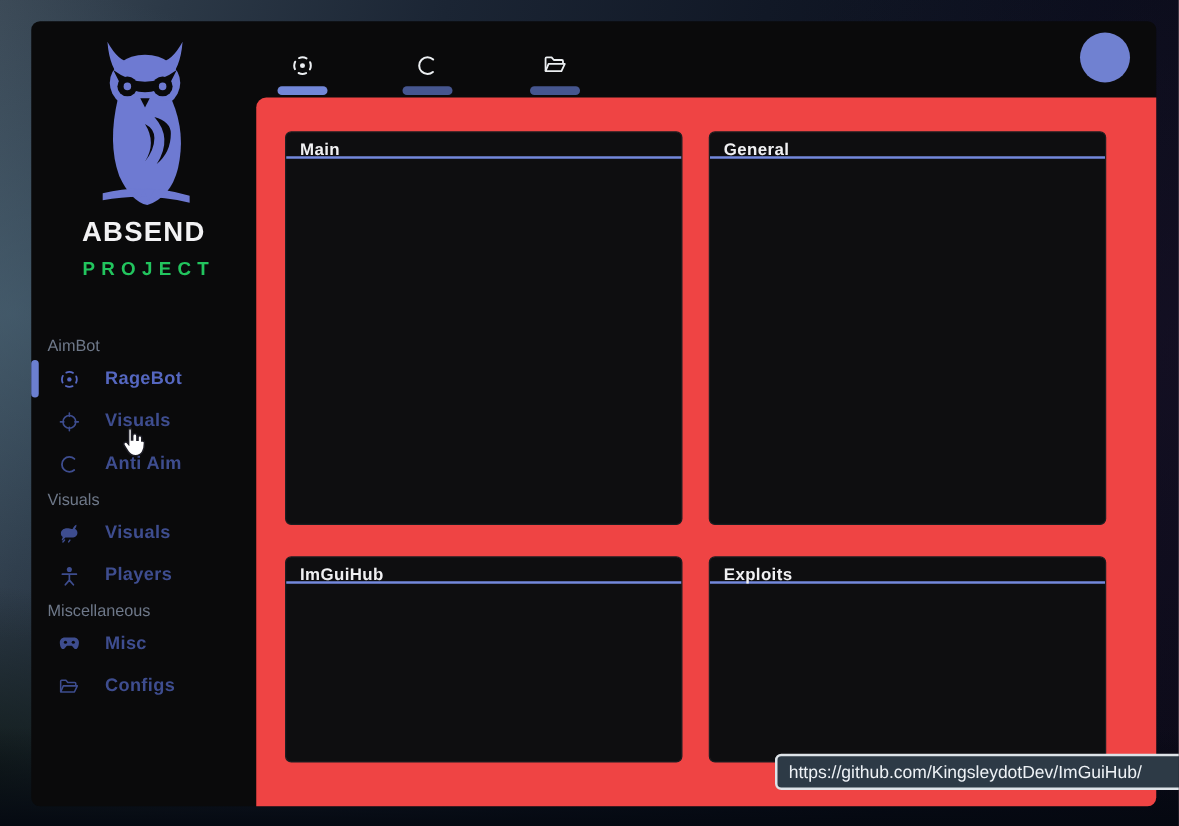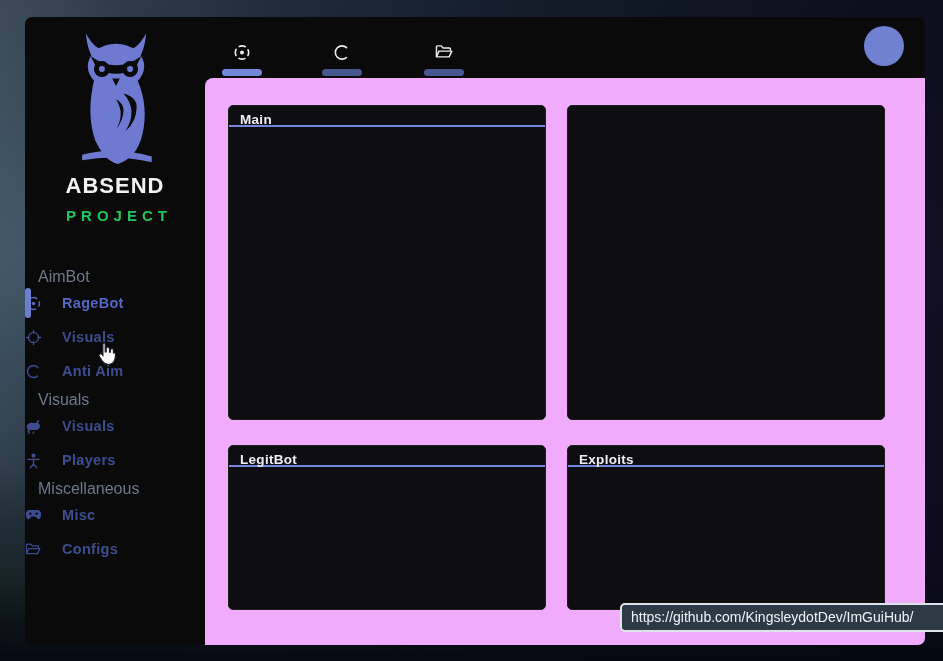--- a/index.html
+++ b/index.html
@@ -22,41 +22,41 @@
   .window{position:absolute;left:25px;top:17px;width:900px;height:628px;
     background:#0a0a0b;border-radius:7px;}
   
   .sidebar{position:absolute;left:0;top:0;width:180px;height:100%;}
   .owl{position:absolute;left:44px;top:12px;width:94px;height:146px;}
   .brand-title{position:absolute;left:0;top:152px;width:180px;text-align:center;
     font-size:22px;font-weight:600;color:#f2f2f4;letter-spacing:1px;line-height:34px;}
   .brand-subtitle{position:absolute;left:4px;top:190px;width:180px;text-align:center;
     font-size:15px;font-weight:600;color:#22c55e;letter-spacing:5px;line-height:18px;}
   .menu{position:absolute;left:0;top:251px;right:0;}
-  .section-label{height:18px;line-height:18px;margin:0 0 0 13px;font-size:16px;color:#6e7889;}
+  .section-label{height:18px;line-height:18px;margin:0 0 0 13px;font-size:13px;color:#6e7889;}
   .section-label.spaced{margin-top:3px;}
-  .menu-item{position:relative;display:flex;align-items:center;height:34px;cursor:pointer;}
+  .menu-item{position:relative;display:flex;align-items:center;height:34px;padding-left:22px;cursor:pointer;}
   .menu-item .mi-icon{width:17px;height:17px;color:var(--item);flex:0 0 17px;display:flex;align-items:center;justify-content:center;}
   .menu-item .mi-label{margin-left:20px;font-size:14.5px;font-weight:700;color:var(--item);letter-spacing:0.3px;}
   .menu-item.selected .mi-icon,.menu-item.selected .mi-label{color:var(--item-selected);}
   .menu-item.selected::before{content:"";position:absolute;left:0;top:2px;bottom:2px;width:6px;
     border-radius:3px;background:#6b7fd0;}
   
   .topbar{position:absolute;left:180px;top:0;width:720px;height:61px;}
   .tab{position:absolute;top:0;width:40px;height:61px;cursor:pointer;}
   .tab .t-icon{position:absolute;left:50%;top:26px;transform:translateX(-50%);width:19px;height:19px;color:#eceff2;}
   .tab .t-underline{position:absolute;left:0;bottom:2px;width:40px;height:7px;border-radius:4px;
     background:var(--accent-muted);}
   .tab.active .t-underline{background:var(--accent);}
   .tab1{left:17px;} .tab2{left:117px;} .tab3{left:219px;}
   .avatar{position:absolute;right:21px;top:9px;width:40px;height:40px;border-radius:50%;
     background:var(--avatar);cursor:pointer;}
   
   .content{position:absolute;left:180px;top:61px;width:720px;height:567px;
-    background:#f0abfc;border-radius:8px 0 7px 0;}
+    background:#ef4444;border-radius:8px 0 7px 0;}
   .panel{position:absolute;background:#0e0e10;border:1px solid #1d1d20;border-radius:5px;}
   .panel-main{left:23px;top:27px;width:318px;height:315px;}
   .panel-general{left:362px;top:27px;width:318px;height:315px;}
   .panel-settings{left:23px;top:367px;width:318px;height:165px;}
   .panel-exploits{left:362px;top:367px;width:318px;height:165px;}
   .panel-header{height:21px;padding:6px 11px 0;line-height:15px;font-size:13.5px;font-weight:700;
     color:#f0f0f2;border-bottom:2px solid var(--underline);letter-spacing:0.3px;}
   .panel-body{width:100%;height:calc(100% - 23px);}
   
   .cursor{position:absolute;left:94px;top:341px;width:23px;height:28px;pointer-events:none;}
@@ -220,24 +220,25 @@
     </div>
     <div class="avatar"></div>
   </div>
 
   <div class="content">
     <div class="panel panel-main">
       <div class="panel-header">Main</div>
       <div class="panel-body"></div>
     </div>
     <div class="panel panel-general">
+      <div class="panel-header">General</div>
       <div class="panel-body"></div>
     </div>
     <div class="panel panel-settings">
-      <div class="panel-header">LegitBot</div>
+      <div class="panel-header">ImGuiHub</div>
       <div class="panel-body"></div>
     </div>
     <div class="panel panel-exploits">
       <div class="panel-header">Exploits</div>
       <div class="panel-body"></div>
     </div>
   </div>
 
 </div>
 

